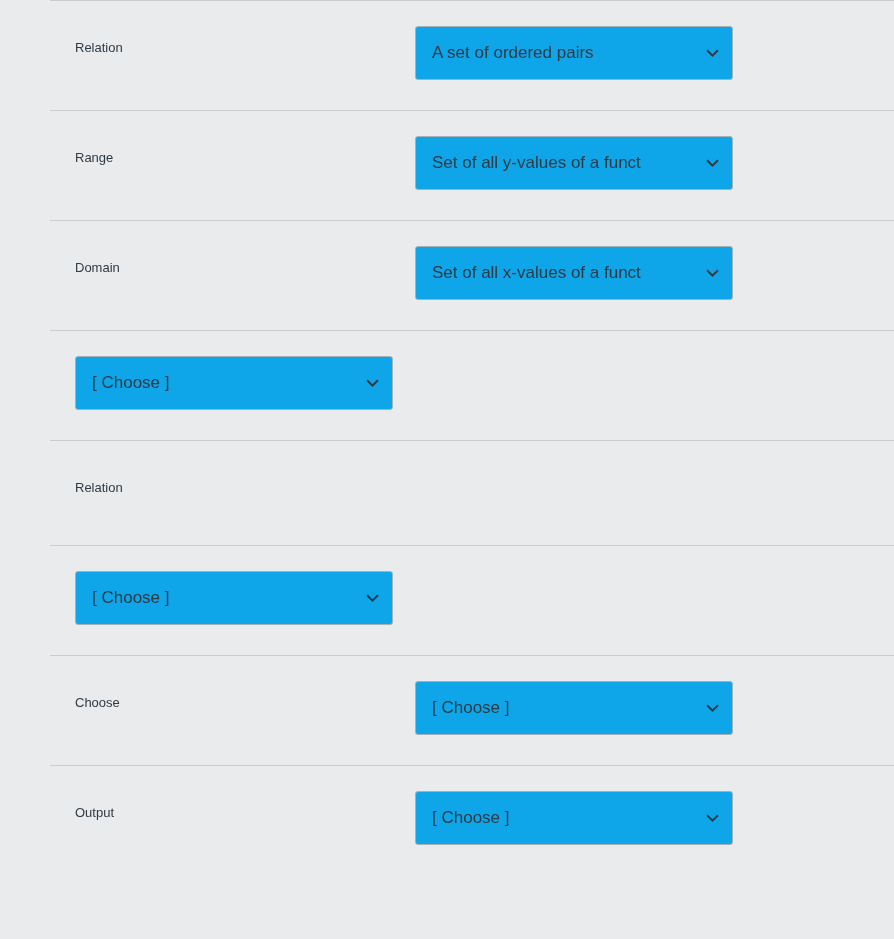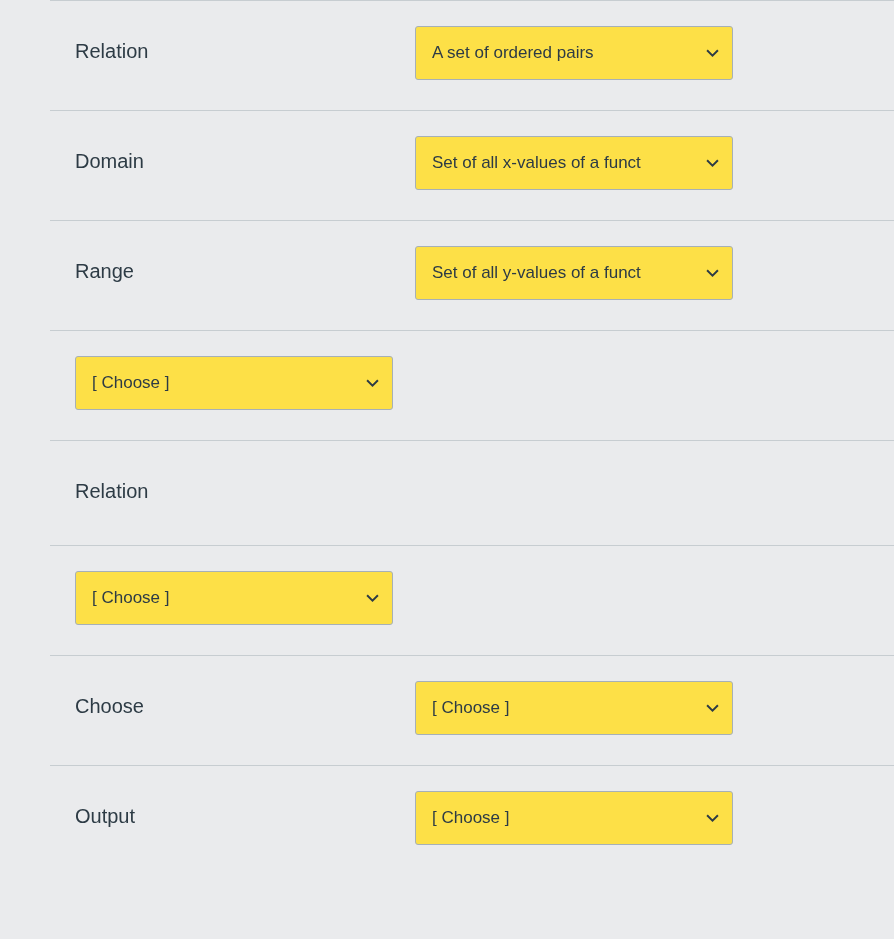--- a/index.html
+++ b/index.html
@@ -24,34 +24,34 @@
       align-items: flex-start;
       border-top: 1px solid #c7cdd1;
       padding: 25px 0px 30px 25px;
       min-height: 105px;
     }
     .match-row:first-child {
       border-top: 1px solid #c7cdd1;
     }
     .term {
       width: 340px;
-      font-size: 20px;
+      font-size: 13px;
       color: #2d3b45;
       padding-top: 14px;
       flex-shrink: 0;
     }
     .select-wrapper {
       position: relative;
       width: 318px;
     }
     .select {
       width: 100%;
       height: 54px;
       border: 1px solid #a6b0b7;
-      background: #fde047;
+      background: #0ea5e9;
       border-radius: 3px;
       padding: 0 40px 0 16px;
       font-size: 17px;
       color: #2d3b45;
       display: flex;
       align-items: center;
       cursor: pointer;
       overflow: hidden;
       white-space: nowrap;
       text-overflow: ellipsis;
@@ -80,35 +80,35 @@
       <div class="select">A set of ordered pairs</div>
       <span class="chevron">
         <svg viewBox="0 0 12 12">
             <path d="M1 3.5 L6 8.5 L11 3.5" fill="none" stroke="#2d3b45" stroke-width="1.8"></path>
           </svg>
       </span>
     </div>
   </div>
 
   <div class="match-row">
-    <div class="term">Domain</div>
+    <div class="term">Range</div>
     <div class="select-wrapper">
-      <div class="select">Set of all x-values of a funct</div>
+      <div class="select">Set of all y-values of a funct</div>
       <span class="chevron">
         <svg viewBox="0 0 12 12">
             <path d="M1 3.5 L6 8.5 L11 3.5" fill="none" stroke="#2d3b45" stroke-width="1.8"></path>
           </svg>
       </span>
     </div>
   </div>
 
   <div class="match-row">
-    <div class="term">Range</div>
+    <div class="term">Domain</div>
     <div class="select-wrapper">
-      <div class="select">Set of all y-values of a funct</div>
+      <div class="select">Set of all x-values of a funct</div>
       <span class="chevron">
         <svg viewBox="0 0 12 12">
             <path d="M1 3.5 L6 8.5 L11 3.5" fill="none" stroke="#2d3b45" stroke-width="1.8"></path>
           </svg>
       </span>
     </div>
   </div>
 
 
   <div class="match-row">

